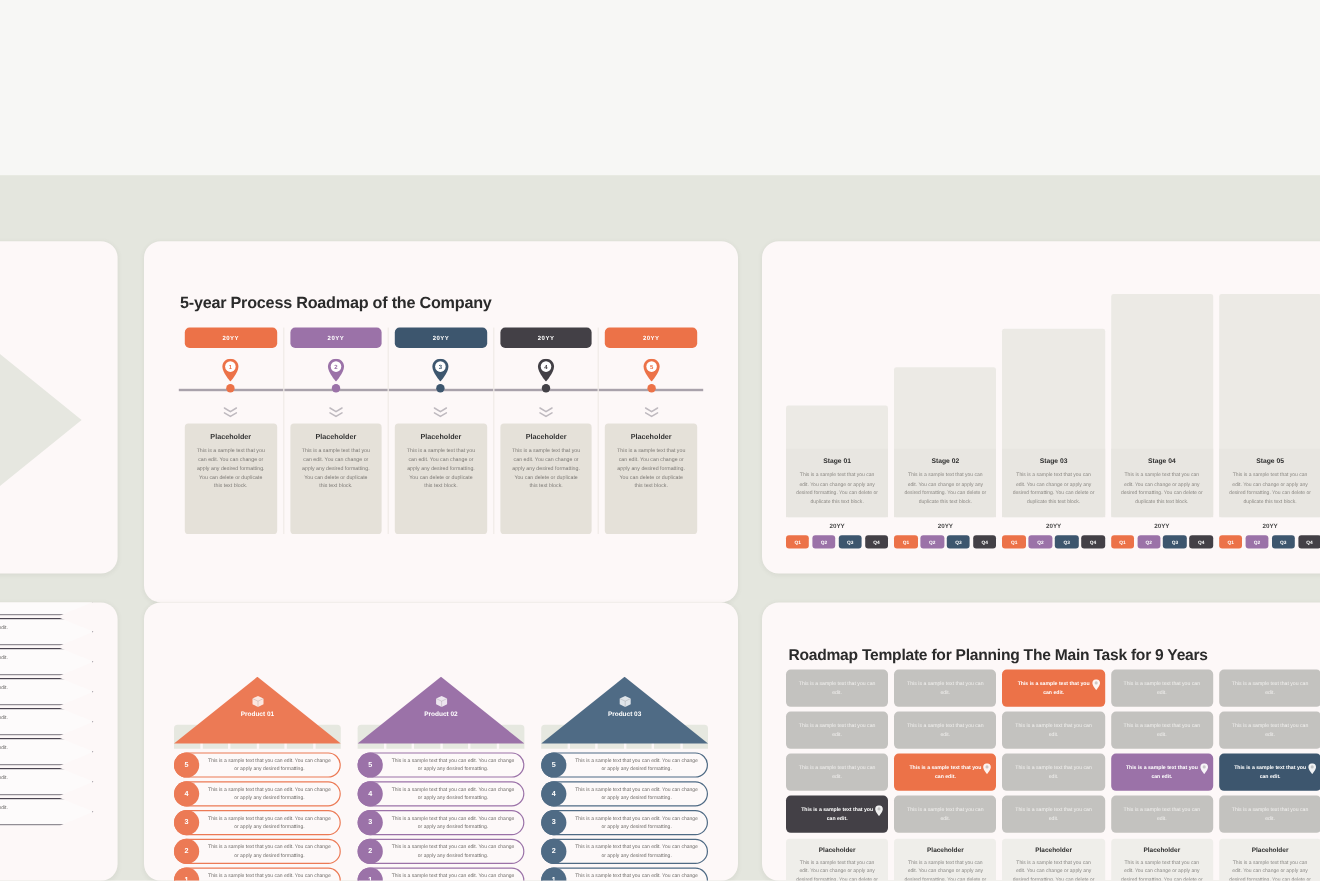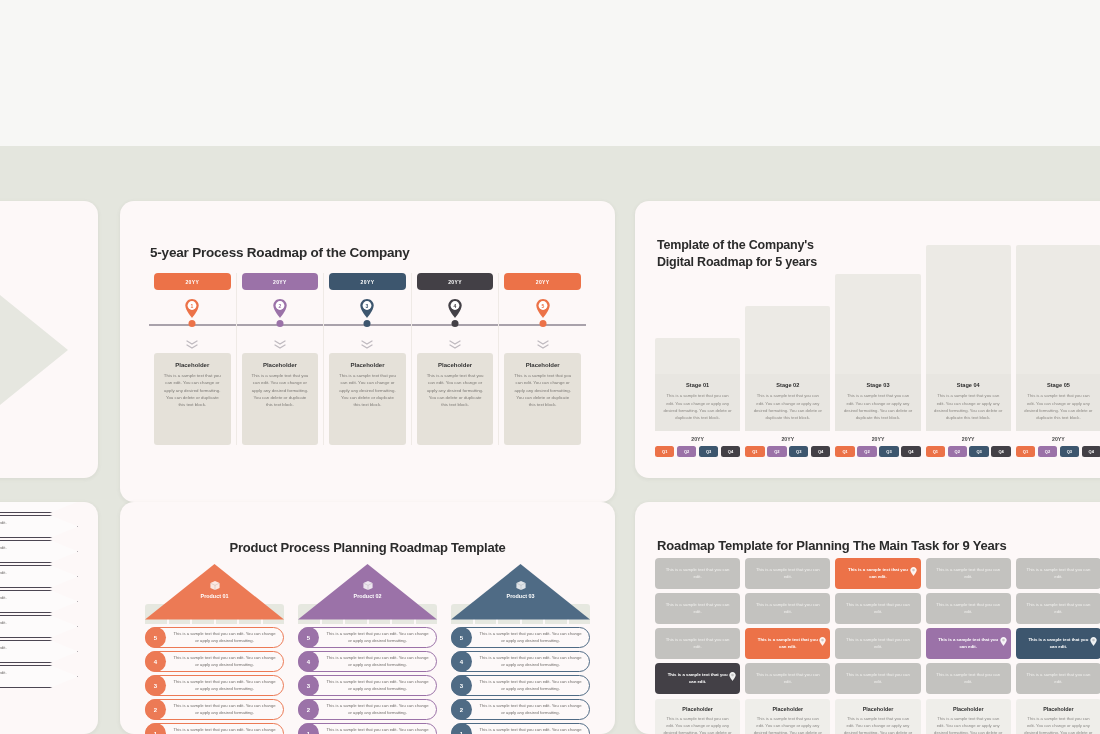--- a/index.html
+++ b/index.html
@@ -257,24 +257,20 @@
             </svg></div>
      <div class="tl-box">
        <h4>Placeholder</h4>
        <p>This is a sample text that you can edit. You can change or apply any desired formatting. You can delete or duplicate this text block.</p>
      </div>
         </div>
       </div>
   </div>
 
   <div class="card" id="cardB">
-    <div class="title">
-      <div>Template of the Company's</div>
-      <div>Digital Roadmap for 5 years</div>
-    </div>
     <div class="st-cols" id="stCols">
         <div class="st-col">
           <div class="st-tower" style="height: 44%; display: flex; flex-direction: column; justify-content: flex-end;">
        <div class="st-body">
          <h4>Stage 01</h4>
          <p>This is a sample text that you can edit. You can change or apply any desired formatting. You can delete or duplicate this text block.</p>
        </div>
      </div>
      <div class="st-year">20YY</div>
      <div class="st-qs">
@@ -341,21 +337,20 @@
             <div class="st-q" style="background:#ec7248">Q1</div>
             <div class="st-q" style="background:#9b72a8">Q2</div>
             <div class="st-q" style="background:#3d566e">Q3</div>
             <div class="st-q" style="background:#434046">Q4</div>
           </div>
         </div>
       </div>
   </div>
 
   <div class="card" id="cardC">
-    <div class="title">Product Process Planning Roadmap Template</div>
     <div class="pp-cols" id="ppCols">
         <div class="pp-col">
           <div class="pp-roof">
        <svg class="tri" viewBox="0 0 100 40" preserveAspectRatio="none">
          <polygon points="50,0 100,40 0,40" fill="#ec7a55"></polygon>
             </svg>
        <div class="ico"><svg viewBox="0 0 12 12">
   <path d="M1 3.4L6 1l5 2.4v5.2L6 11 1 8.6z" fill="rgba(255,255,255,.82)"></path>
   <path d="M1 3.4L6 5.8l5-2.4M6 5.8V11" stroke="rgba(0,0,0,.16)" stroke-width=".7" fill="none"></path>
               </svg></div>

